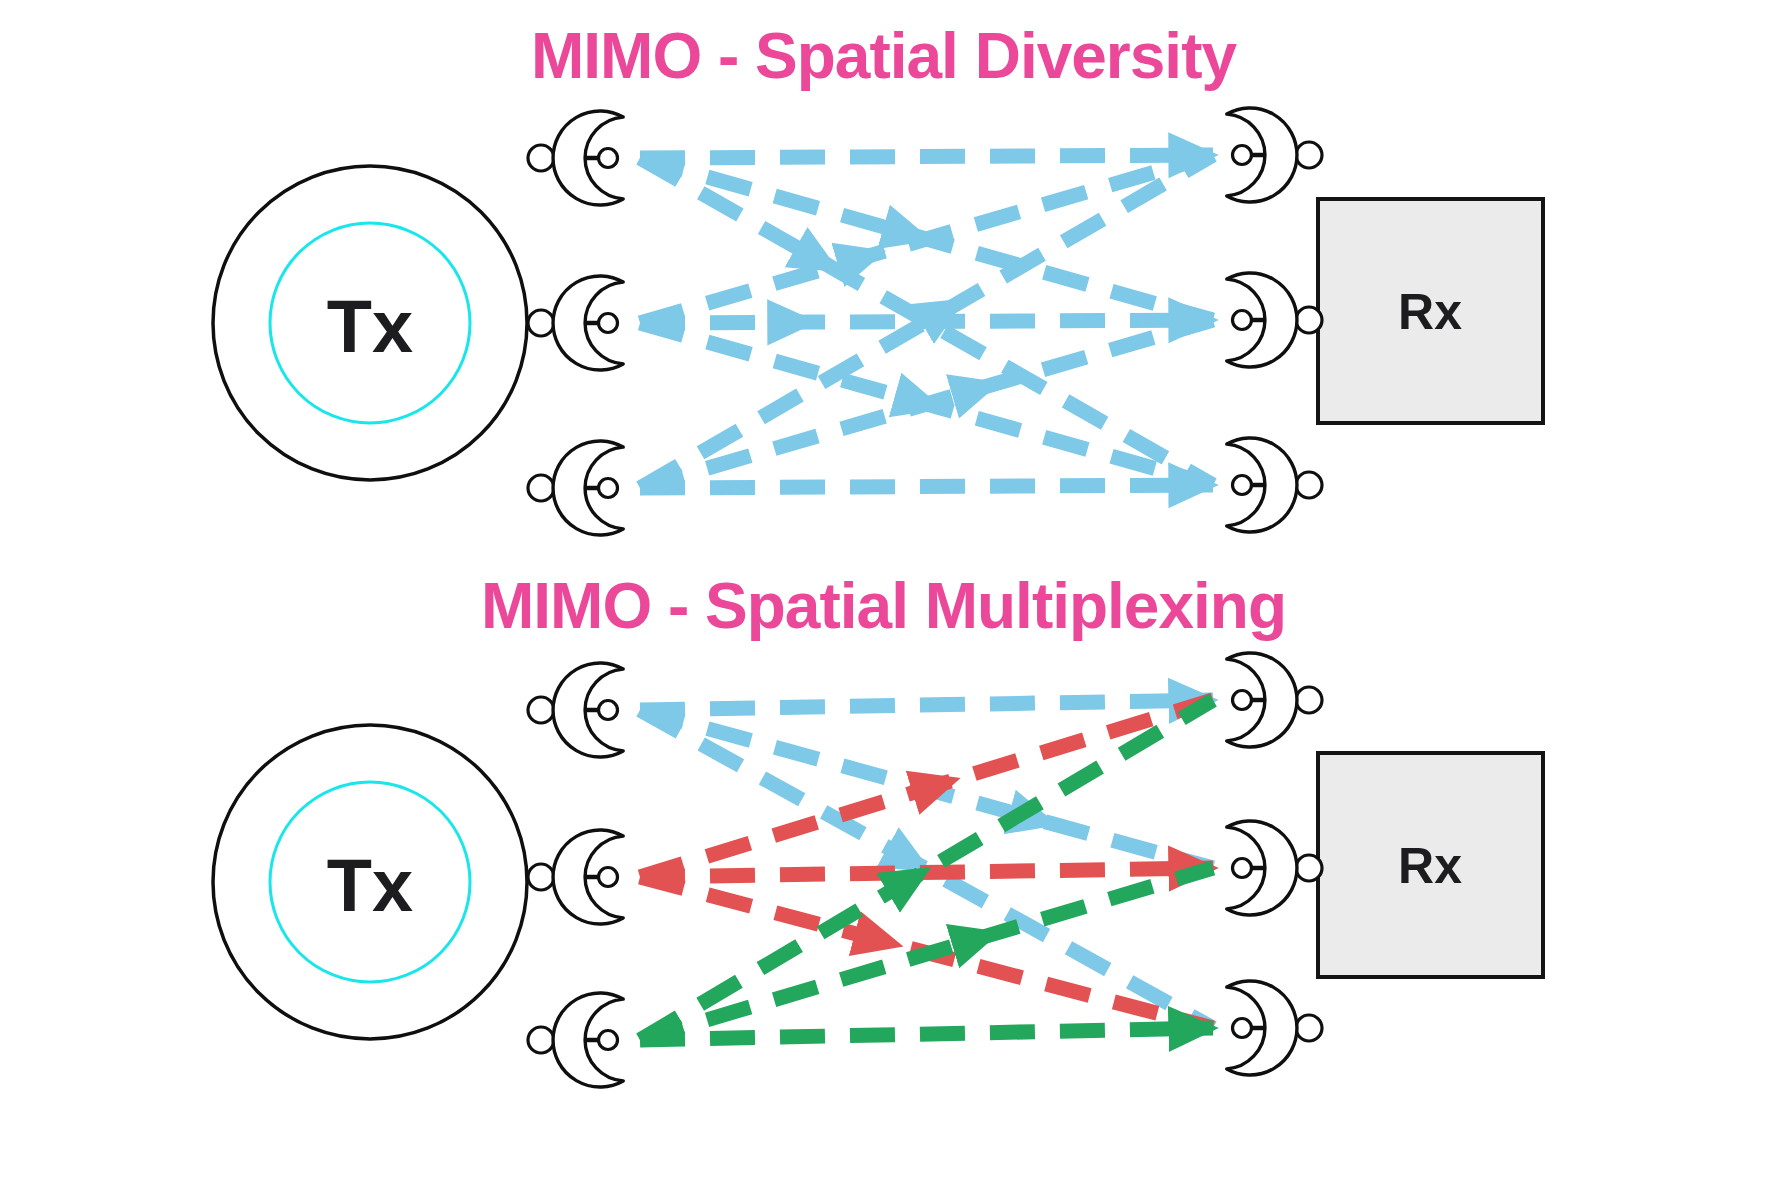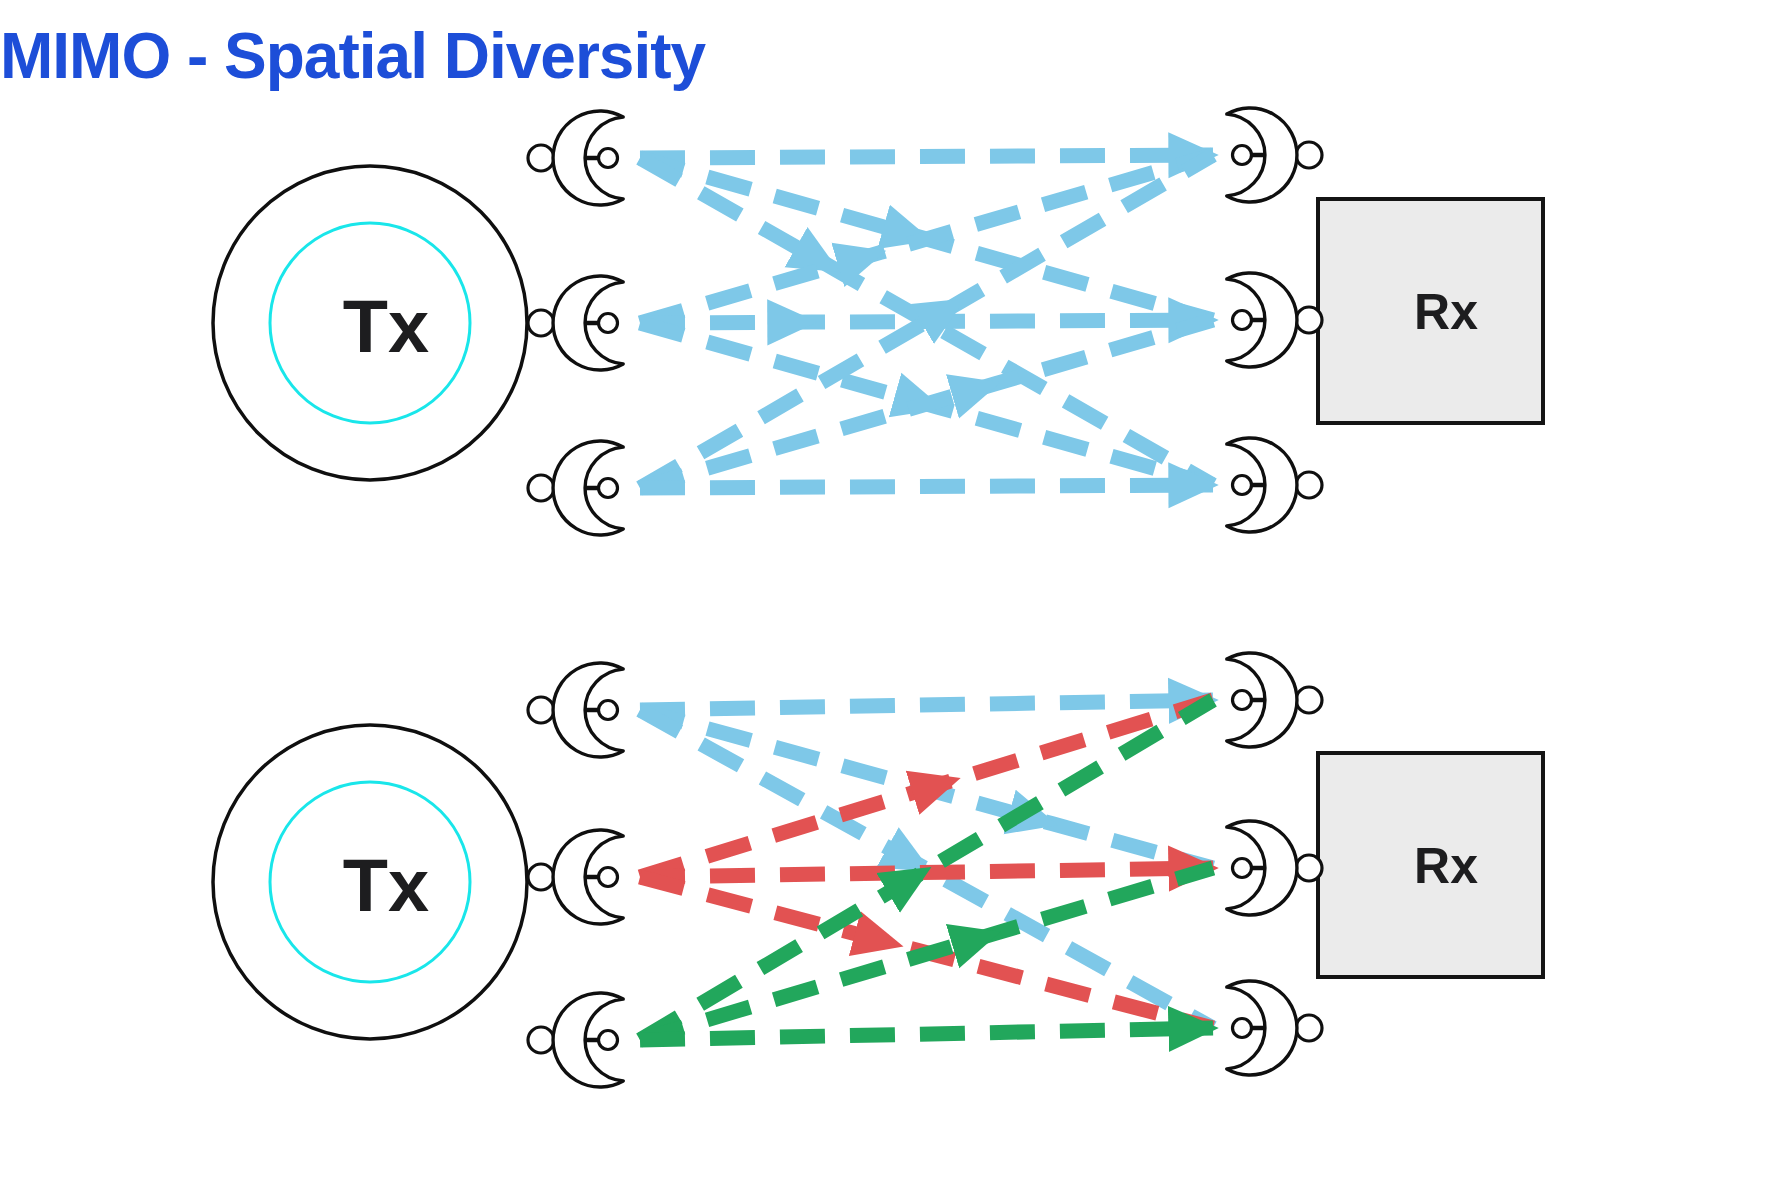--- a/index.html
+++ b/index.html
@@ -1,23 +1,23 @@
 <!DOCTYPE html>
 <html><head>
 <meta charset="utf-8">
 <style>
   html,body{margin:0;padding:0;background:#ffffff;}
   .canvas{position:relative;width:1767px;height:1178px;background:#ffffff;overflow:hidden;
           font-family:"Liberation Sans", sans-serif;}
   #scene{position:absolute;left:0;top:0;}
-  .title{position:absolute;left:0;width:100%;font-weight:700;
-         font-size:64px;letter-spacing:-1px;color:#1d4ed8;line-height:1;}
+  .title{position:absolute;left:0;width:100%;text-align:center;font-weight:700;
+         font-size:64px;letter-spacing:-1px;color:#ec4899;line-height:1;}
   #title-diversity{top:24px;}
   #title-multiplexing{top:574px;}
-  .node-label{position:absolute;transform:translate(-50%,-50%);font-weight:700;color:#1d1d1f;line-height:1;margin-left:16px;}
+  .node-label{position:absolute;transform:translate(-50%,-50%);font-weight:700;color:#1d1d1f;line-height:1;}
   .tx-label{font-size:74px;}
   .rx-label{font-size:50px;}
 </style>
 </head>
 <body>
 
 <div class="canvas">
 
   <svg id="scene" width="1767" height="1178" viewBox="0 0 1767 1178">
     <defs id="marker-defs">
@@ -136,18 +136,19 @@
         <path d="M 640 877 L 955.2 779.6 L 1213 700" fill="none" stroke="#E25252" stroke-width="15" stroke-dasharray="45 25" marker-mid="url(#arr-red)"></path>
         <path d="M 640 877 L 1213 868" fill="none" stroke="#E25252" stroke-width="15" stroke-dasharray="45 25" marker-end="url(#arr-red)"></path>
         <path d="M 640 877 L 897.9 945.0 L 1213 1028" fill="none" stroke="#E25252" stroke-width="15" stroke-dasharray="45 25" marker-mid="url(#arr-red)"></path>
         <path d="M 640 1040 L 926.5 870.0 L 1213 700" fill="none" stroke="#22A75C" stroke-width="15" stroke-dasharray="45 25" marker-mid="url(#arr-green)"></path>
         <path d="M 640 1040 L 995.3 933.4 L 1213 868" fill="none" stroke="#22A75C" stroke-width="15" stroke-dasharray="45 25" marker-mid="url(#arr-green)"></path>
         <path d="M 640 1040 L 1213 1028" fill="none" stroke="#22A75C" stroke-width="15" stroke-dasharray="45 25" marker-end="url(#arr-green)"></path>
       </g>
   </svg>
 
   <div id="title-diversity" class="title">MIMO - Spatial Diversity</div>
+  <div id="title-multiplexing" class="title">MIMO - Spatial Multiplexing</div>
 
   <div class="node-label tx-label" style="left:370px;top:327px;">Tx</div>
   <div class="node-label rx-label" style="left:1430px;top:312px;">Rx</div>
   <div class="node-label tx-label" style="left:370px;top:886px;">Tx</div>
   <div class="node-label rx-label" style="left:1430px;top:866px;">Rx</div>
 </div>
 
 </body></html>

